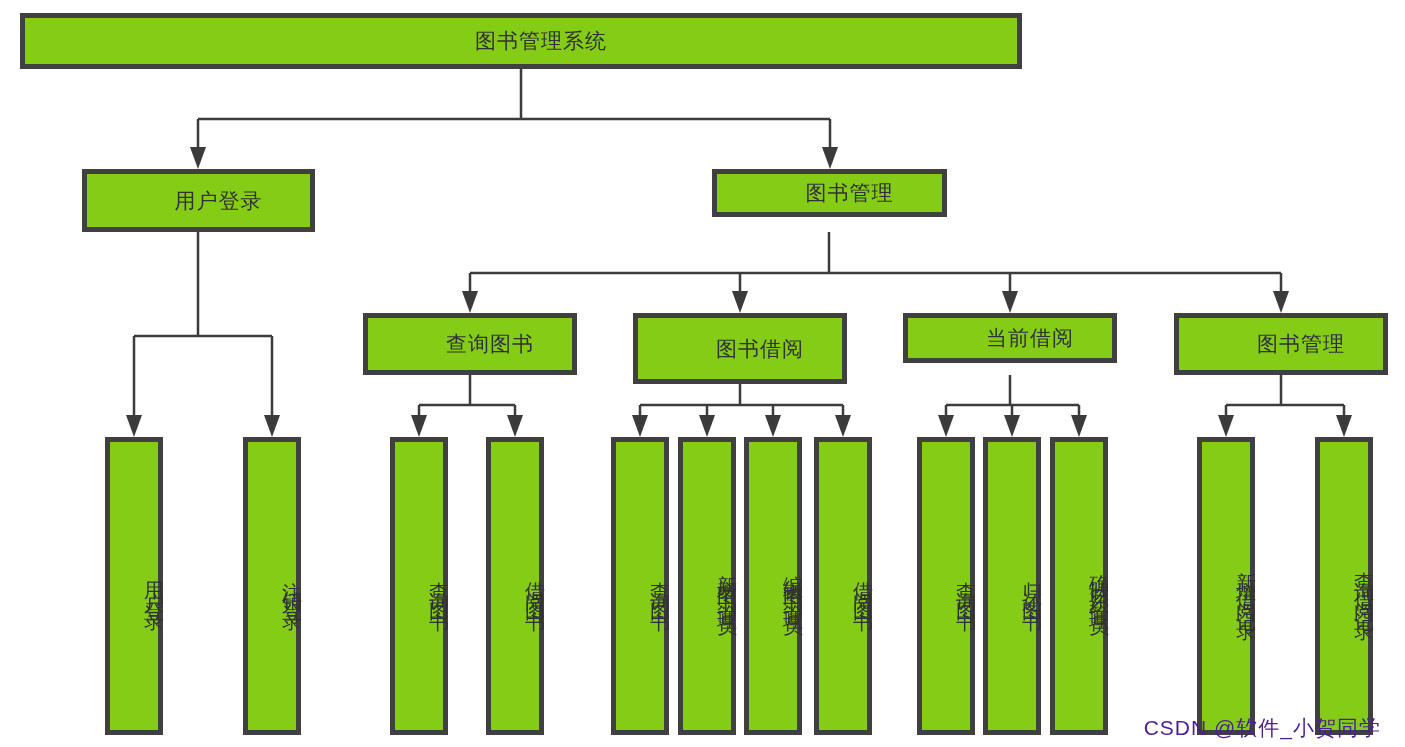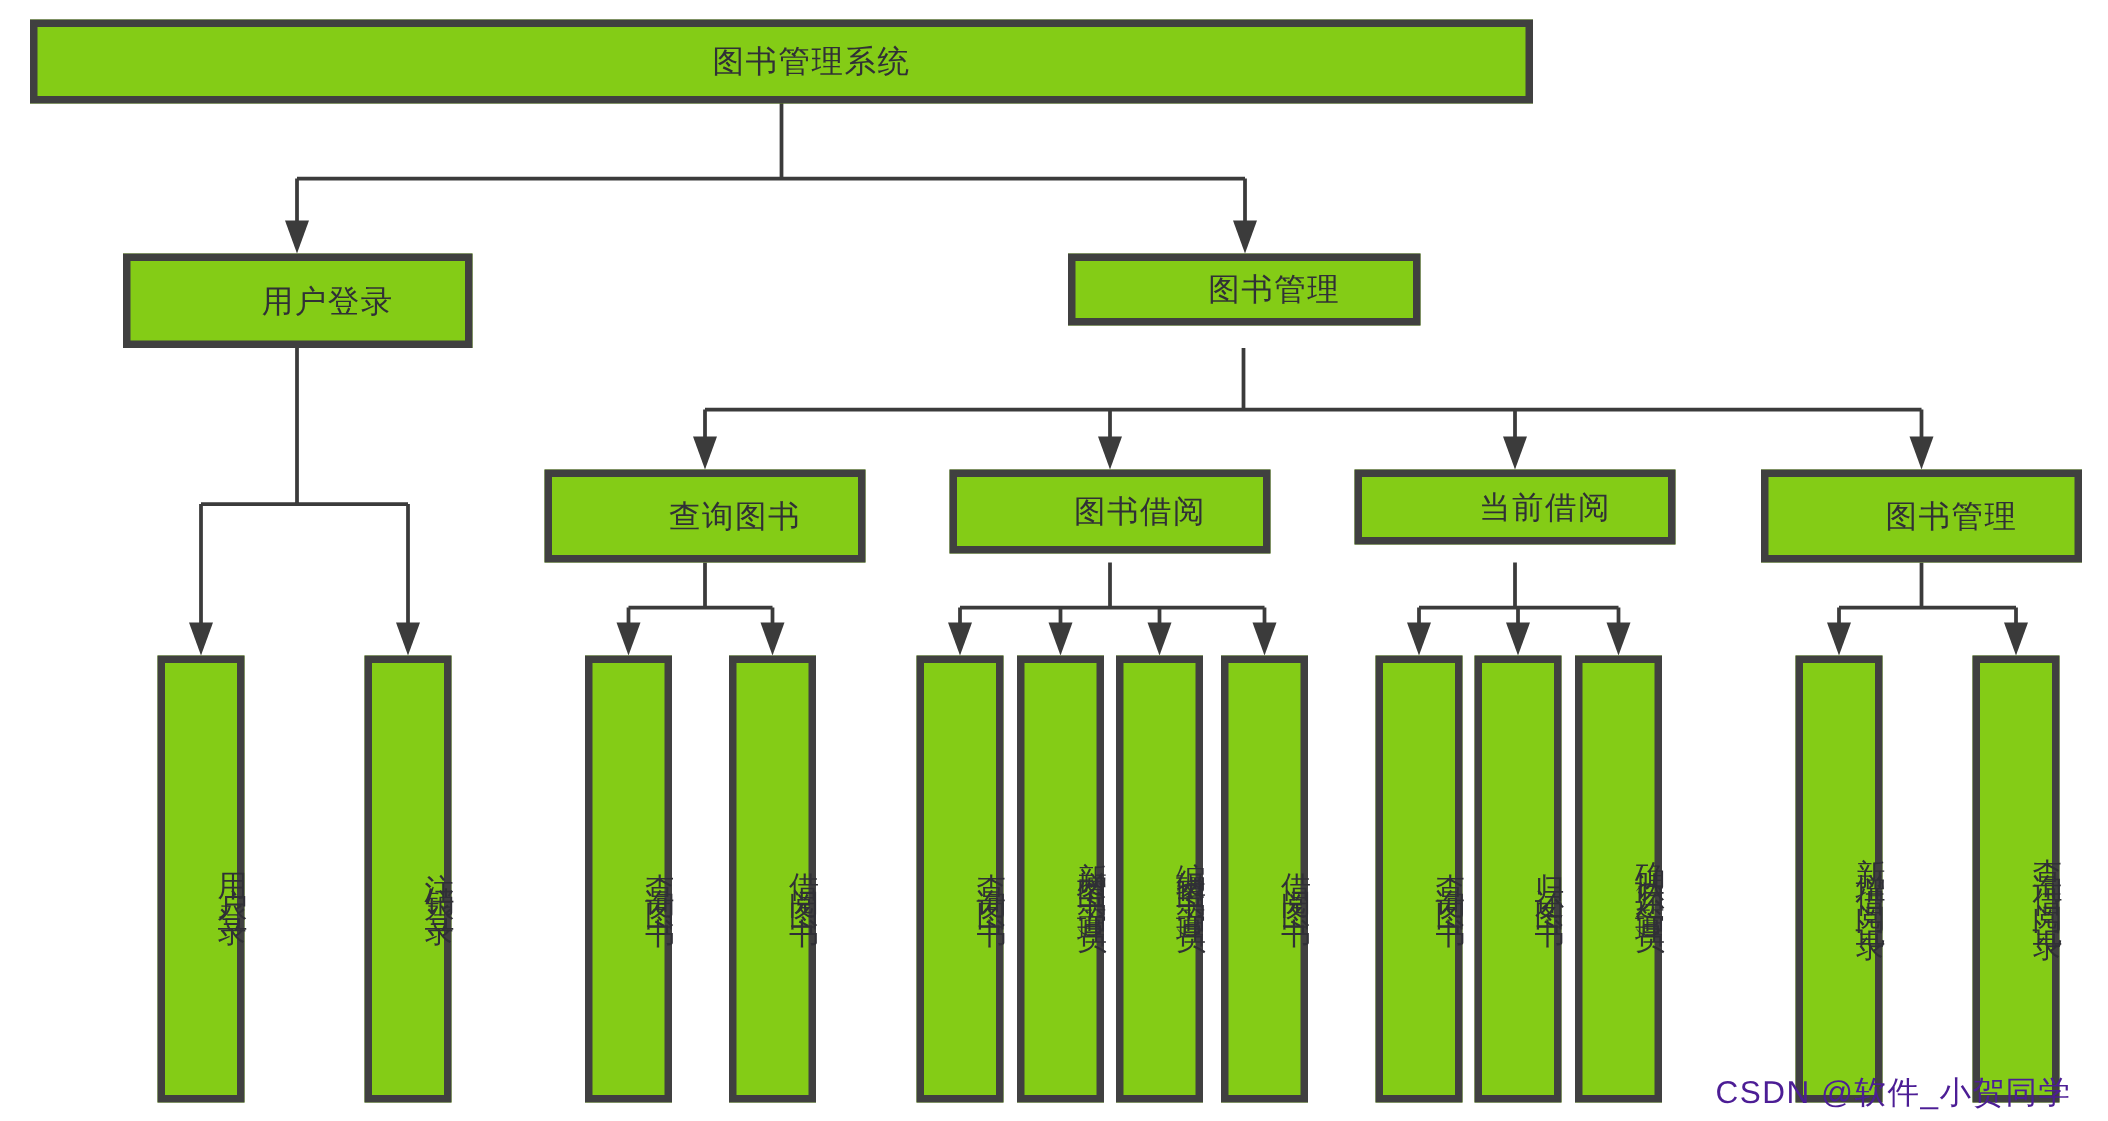--- a/index.html
+++ b/index.html
@@ -67,21 +67,21 @@
       <polygon points="1336,415 1352,415 1344,437"></polygon>
     </g>
   </svg>
 
   <div class="box h" style="left:20px;top:13px;width:1002px;height:56px">图书管理系统</div>
 
   <div class="box h" style="left:82px;top:169px;width:233px;height:63px">用户登录</div>
   <div class="box h" style="left:712px;top:169px;width:235px;height:48px">图书管理</div>
 
   <div class="box h" style="left:363px;top:313px;width:214px;height:62px">查询图书</div>
-  <div class="box h" style="left:633px;top:313px;width:214px;height:56px">图书借阅</div>
+  <div class="box h" style="left:633px;top:313px;width:214px;height:71px">图书借阅</div>
   <div class="box h" style="left:903px;top:313px;width:214px;height:50px">当前借阅</div>
   <div class="box h" style="left:1174px;top:313px;width:214px;height:62px">图书管理</div>
 
   <div class="box v" style="left:105px;top:437px;width:58px;height:298px">
     <span class="vtext">用户登录</span>
   </div>
   <div class="box v" style="left:243px;top:437px;width:58px;height:298px">
     <span class="vtext">注销登录</span>
   </div>
 

